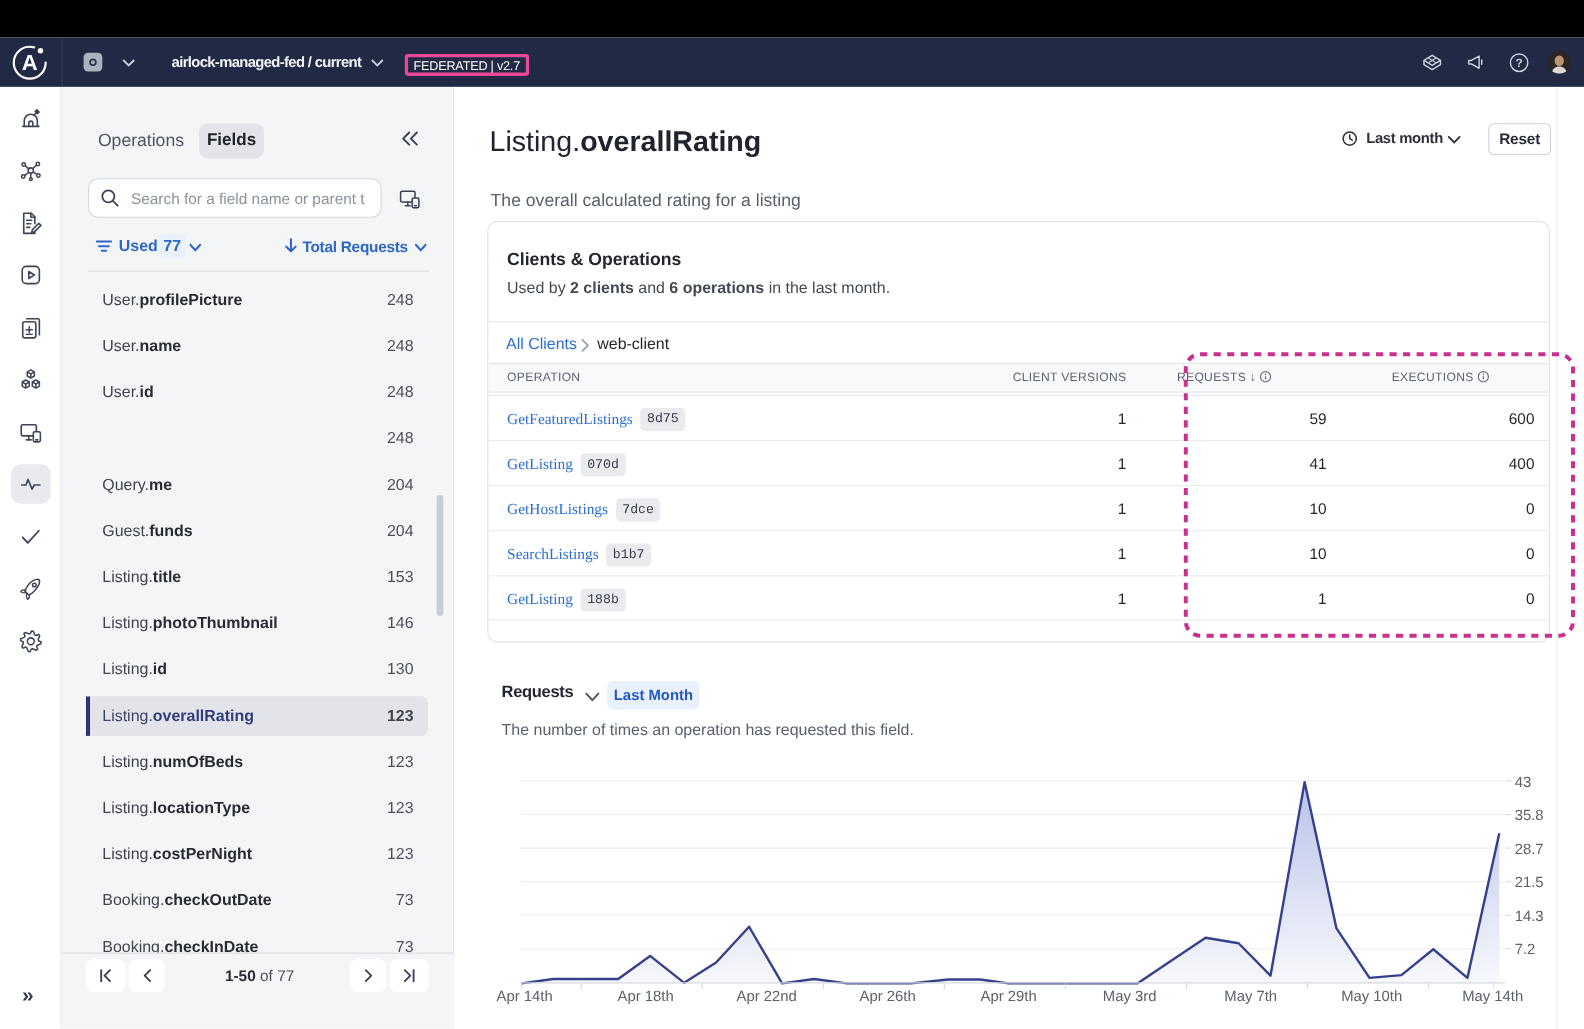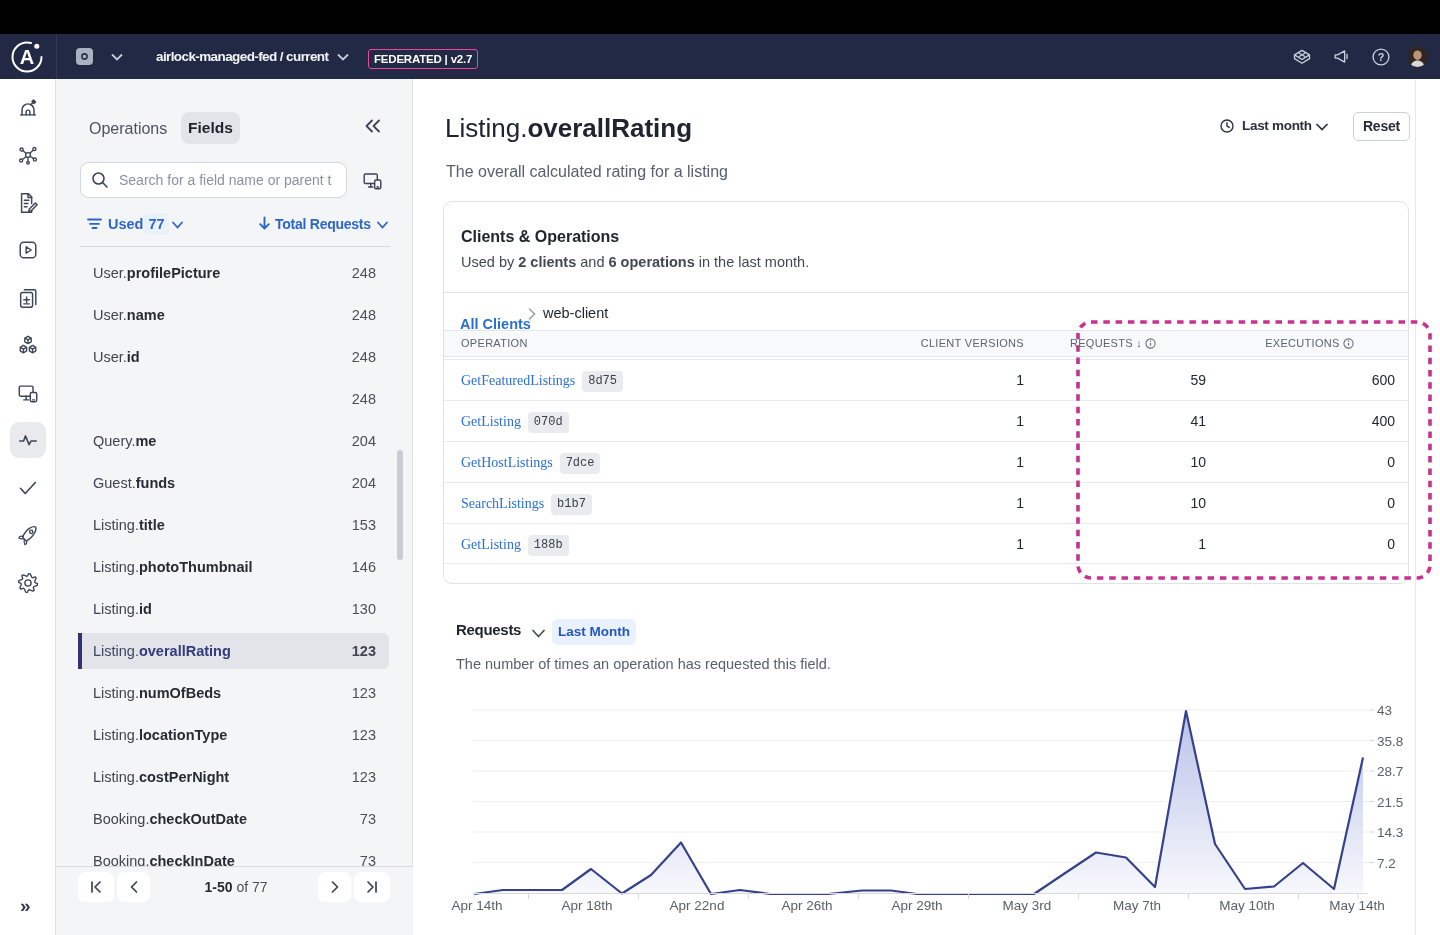--- a/index.html
+++ b/index.html
@@ -44,21 +44,21 @@
   <svg class="icn" style="left:80px;top:18px" width="9" height="9" viewBox="0 0 9 9">
       <circle cx="4.5" cy="4.5" r="2.6" fill="none" stroke="#2b3352" stroke-width="1.6"></circle>
     </svg>
   <svg class="icn" style="left:111px;top:19px" width="12" height="8" viewBox="0 0 12 8">
       <polyline points="1,1.5 6,6.5 11,1.5" fill="none" stroke="#c6ccda" stroke-width="1.8"></polyline>
     </svg>
   <div class="abs" style="left:156px;top:15px;width:200px;height:20px;color:#f4f5f8;font-size:13.5px;letter-spacing:-0.6px;font-weight:bold;white-space:nowrap;">airlock-managed-fed / current</div>
   <svg class="icn" style="left:337px;top:19px" width="12" height="8" viewBox="0 0 12 8">
       <polyline points="1,1.5 6,6.5 11,1.5" fill="none" stroke="#c6ccda" stroke-width="1.8"></polyline>
     </svg>
-  <div class="abs" style="left:368px;top:14.5px;height:20px;border:1px solid #ec4899;border-radius:3px;padding:3px 5px;color:#fff;font-size:11.5px;font-weight:bold;letter-spacing:-0.2px;line-height:12px;white-space:nowrap;">FEDERATED | v2.7</div>
+  <div class="abs" style="left:368px;top:14.5px;height:20px;border:3px solid #ec4899;border-radius:3px;padding:3px 5px;color:#fff;font-size:11.5px;font-weight:normal;letter-spacing:-0.2px;line-height:12px;white-space:nowrap;">FEDERATED | v2.7</div>
 
   <svg class="icn" style="left:1292px;top:12.5px" width="20" height="20" viewBox="0 0 24 24" fill="none" stroke="#c9cfdd" stroke-width="1.6" stroke-linejoin="round">
     <path d="M12 4 L21 9.5 L12 15 L3 9.5 Z"></path>
       <path d="M3 9.5 V14 L12 19.5 L21 14 V9.5"></path>
       <path d="M8.2 7.2 L15.8 11.8 M15.8 7.2 L8.2 11.8" stroke-width="1.3"></path>
   </svg>
   <svg class="icn" style="left:1332px;top:13px" width="19" height="19" viewBox="0 0 24 24" fill="none" stroke="#c9cfdd" stroke-width="1.7" stroke-linejoin="round" stroke-linecap="round">
     <path d="M4 10v4h3l9 5V5l-9 5H4z"></path>
       <path d="M19 9.5v5"></path>
   </svg>
@@ -295,27 +295,27 @@
   <div class="abs" style="left:32px;top:34px;font-size:26px;color:#20242e;"><span style="font-weight:400">Listing.</span><b>overallRating</b></div>
   <svg class="icn" style="left:807px;top:40px" width="14" height="14" viewBox="0 0 14 14" fill="none" stroke="#2b303c" stroke-width="1.4" stroke-linecap="round">
       <circle cx="7" cy="7" r="6"></circle>
       <path d="M7 3.8V7l2.3 1.4"></path>
     </svg>
   <div class="abs" style="left:829px;top:39px;font-size:13.5px;letter-spacing:-0.3px;font-weight:bold;color:#2b303c;">Last month</div>
   <svg class="icn" style="left:903px;top:44px" width="12" height="8" viewBox="0 0 12 8" fill="none" stroke="#2b303c" stroke-width="1.7" stroke-linecap="round">
       <polyline points="1,1.5 6,6.5 11,1.5"></polyline>
     </svg>
   <div class="abs" style="left:940px;top:33px;width:57px;height:29px;background:#fff;border:1px solid #ccd0d7;border-radius:5px;font-size:14px;letter-spacing:-0.2px;font-weight:bold;color:#262b36;text-align:center;line-height:27px;">Reset</div>
-  <div class="abs" style="left:33px;top:84px;font-size:16px;color:#58606e;text-align:right;">The overall calculated rating for a listing</div>
+  <div class="abs" style="left:33px;top:95px;font-size:16px;color:#58606e;text-align:right;">The overall calculated rating for a listing</div>
 
   <div class="abs" style="left:30px;top:122px;width:966px;height:383px;background:#fff;border:1px solid #dfe2e7;border-radius:9px;"></div>
   <div class="abs" style="left:48px;top:149px;font-size:16px;font-weight:bold;color:#21252d;">Clients &amp; Operations</div>
   <div class="abs" style="left:48px;top:175px;font-size:14.5px;color:#434853;">Used by <b>2 clients</b> and <b>6 operations</b> in the last month.</div>
   <div class="abs" style="left:31px;top:213px;width:964px;height:1px;background:#e4e6ea;"></div>
-  <div class="abs" style="left:47px;top:237px;font-size:14.5px;font-weight:bold;"><span style="color:#2b6fd0">All Clients</span></div>
+  <div class="abs" style="left:47px;top:226px;font-size:14.5px;"><span style="color:#2b6fd0">All Clients</span></div>
   <svg class="icn" style="left:115px;top:229px" width="8" height="12" viewBox="0 0 8 12" fill="none" stroke="#9aa0ab" stroke-width="1.6" stroke-linecap="round">
       <polyline points="1.5,1 6.5,6 1.5,11"></polyline>
     </svg>
   <div class="abs" style="left:130px;top:226px;font-size:14.5px;color:#22262e;">web-client</div>
 
   <div class="abs" style="left:31px;top:251px;width:964px;height:27px;background:#f8f9fb;border-top:1px solid #e4e6ea;border-bottom:1px solid #e4e6ea;"></div>
   <div class="thead" style="left:48px;top:258px;">OPERATION</div>
   <div class="thead" style="left:411px;top:258px;width:200px;text-align:right;">CLIENT VERSIONS</div>
   <div class="thead" style="left:607px;top:258px;width:186px;text-align:center;">REQUESTS <span style="letter-spacing:0">↓</span>&nbsp;<svg width="11" height="11" viewBox="0 0 12 12" style="display:inline-block;vertical-align:-2px">
         <circle cx="6" cy="6" r="5" fill="none" stroke="#6b717e" stroke-width="1.2"></circle>

